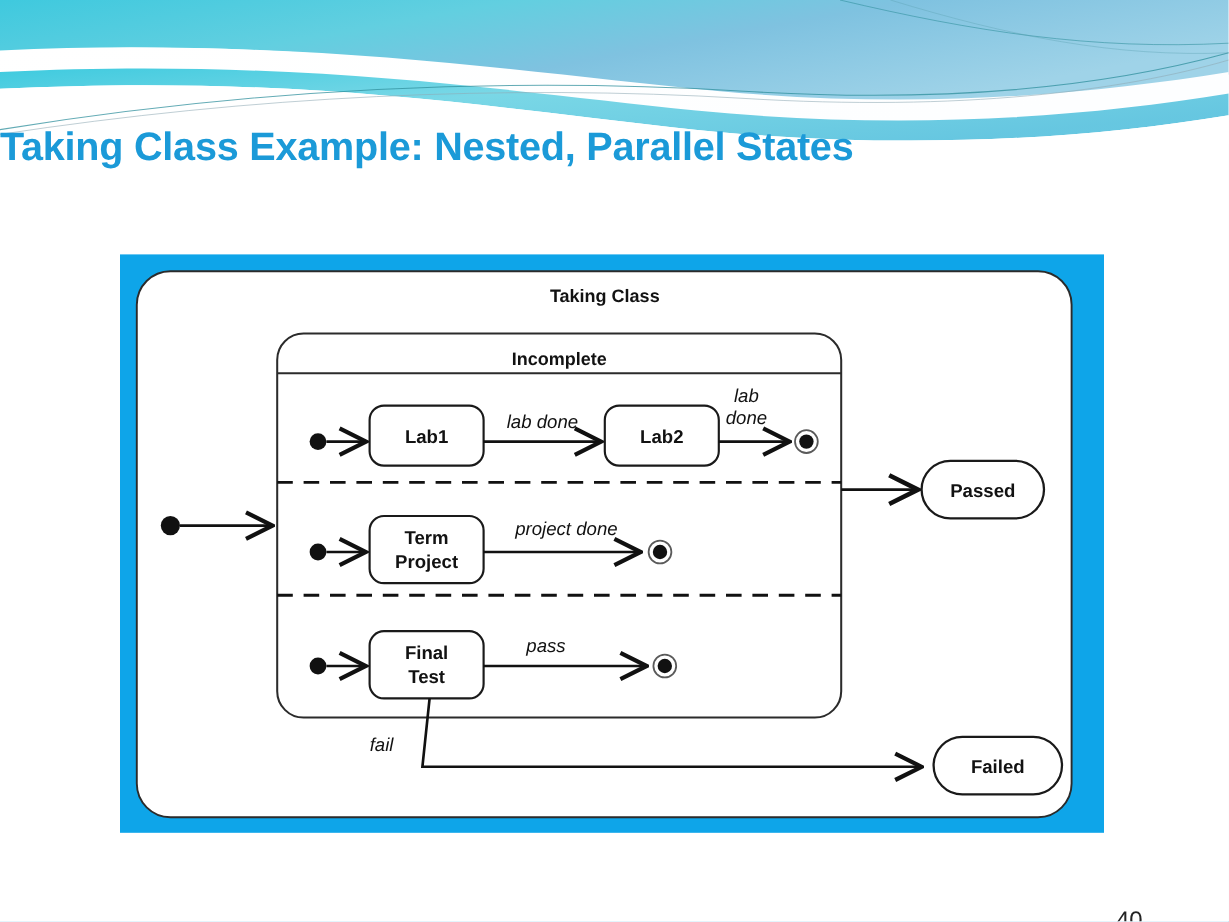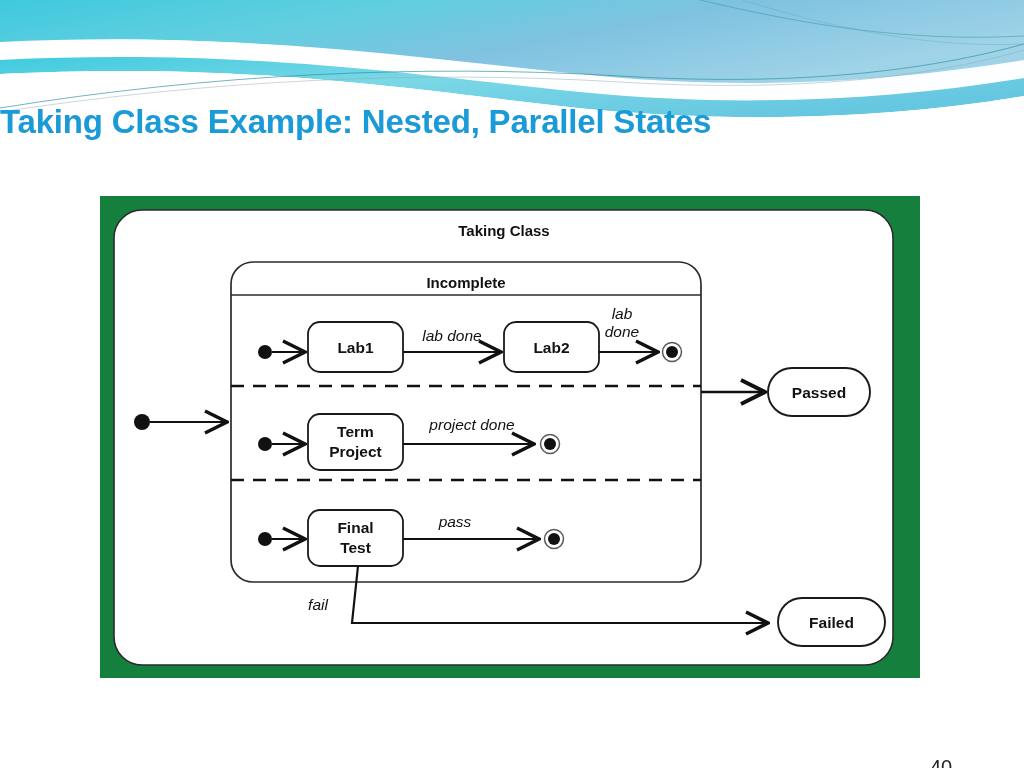--- a/index.html
+++ b/index.html
@@ -38,24 +38,24 @@
     font-size: 33px;
     font-weight: bold;
     letter-spacing: -0.2px;
     color: #1b9ad8;
     white-space: nowrap;
   }
   
   #diagram-panel {
     position: absolute;
     left: 100px;
-    top: 196px;
+    top: 212px;
     width: 820px;
     height: 482px;
-    background: #15803d;
+    background: #0ea5e9;
   }
   #diagram-svg {
     position: absolute;
     left: 0;
     top: 0;
   }
   
   #page-number {
     position: absolute;
     left: 930px;

